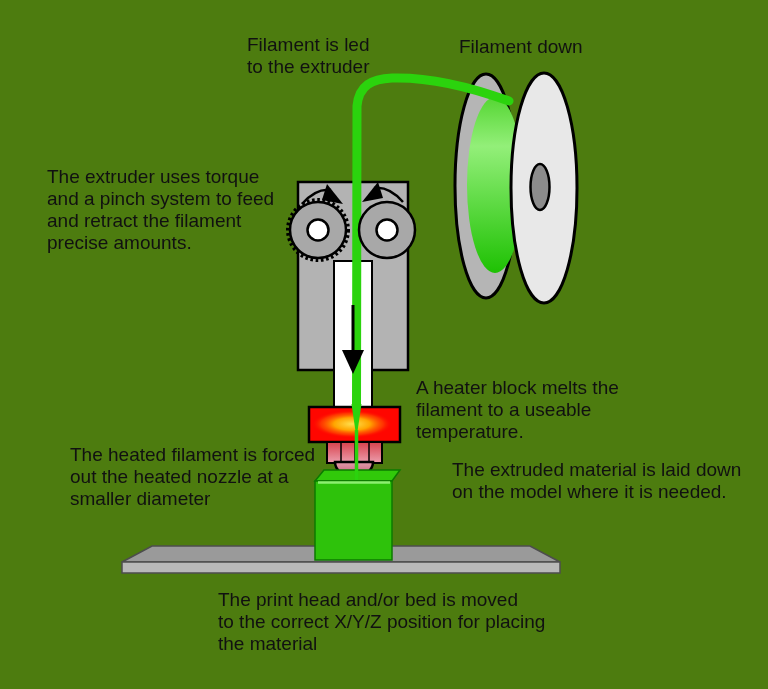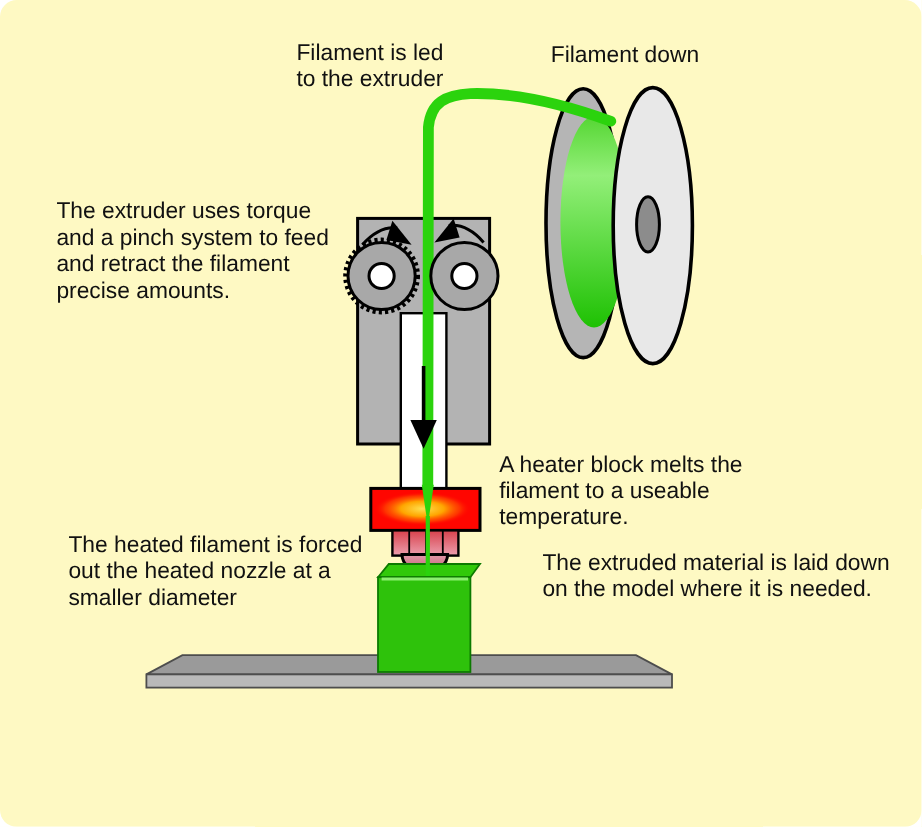--- a/index.html
+++ b/index.html
@@ -1,19 +1,18 @@
 <!DOCTYPE html>
 <html style="--filament-green: #2bd30d; --spool-front: #e8e8e8; --spool-back: #b5b5b5; --spool-hub: #8c8c8c; --extruder-body: #b3b3b3; --wheel-gray: #a8a8a8; --heater-red: #ff0600; --model-green: #2ec20b; --bed-top: #9a9a9a; --bed-front: #b9b9b9;"><head>
 <meta charset="utf-8">
 <style>
   html,body{margin:0;padding:0;background:#fff;}
   .stage{
-    position:relative;width:768px;height:689px;background:#fef9c3;overflow:hidden;
+    position:relative;width:768px;height:689px;background:#4d7c0f;overflow:hidden;
     font-family:"Liberation Sans",sans-serif;
-    border-radius:14px;
   }
   .stage svg{position:absolute;left:0;top:0;}
   .lbl{
     position:absolute;font-size:19px;line-height:22px;color:#111;
     white-space:pre-line;letter-spacing:0;
   }
   
   .spool-back{fill:var(--spool-back);stroke:#000;stroke-width:3;}
   .spool-front{fill:var(--spool-front);stroke:#000;stroke-width:3;}
   .spool-hub{fill:var(--spool-hub);stroke:#000;stroke-width:2.5;}
@@ -140,17 +139,20 @@
   <div class="lbl" style="left:459px;top:36px;">Filament down</div>
   <div class="lbl" style="left:47px;top:166px;">The extruder uses torque
 and a pinch system to feed
 and retract the filament
 precise amounts.</div>
   <div class="lbl" style="left:416px;top:377px;">A heater block melts the
 filament to a useable
 temperature.</div>
   <div class="lbl" style="left:416px;top:459px;margin-left:36px;">The extruded material is laid down
 on the model where it is needed.</div>
-  <div class="lbl" style="left:57px;top:444px;">The heated filament is forced
+  <div class="lbl" style="left:70px;top:444px;">The heated filament is forced
 out the heated nozzle at a
 smaller diameter</div>
+  <div class="lbl" style="left:218px;top:589px;">The print head and/or bed is moved
+to the correct X/Y/Z position for placing
+the material</div>
 
 </div>
 
 </body></html>

